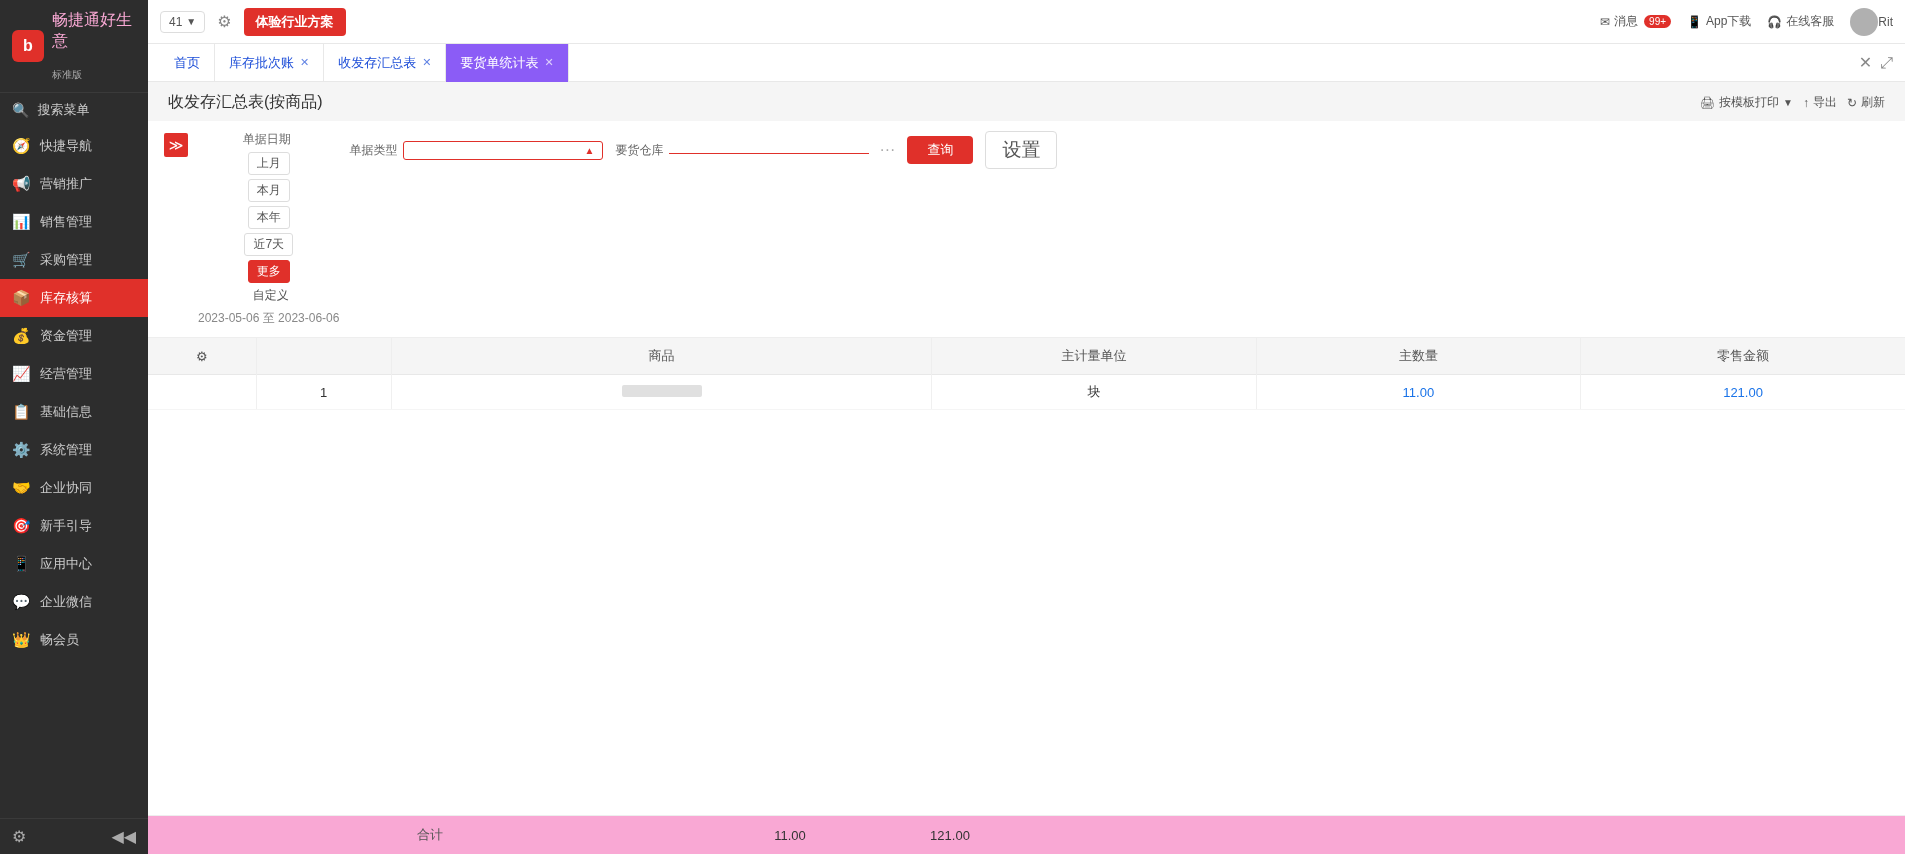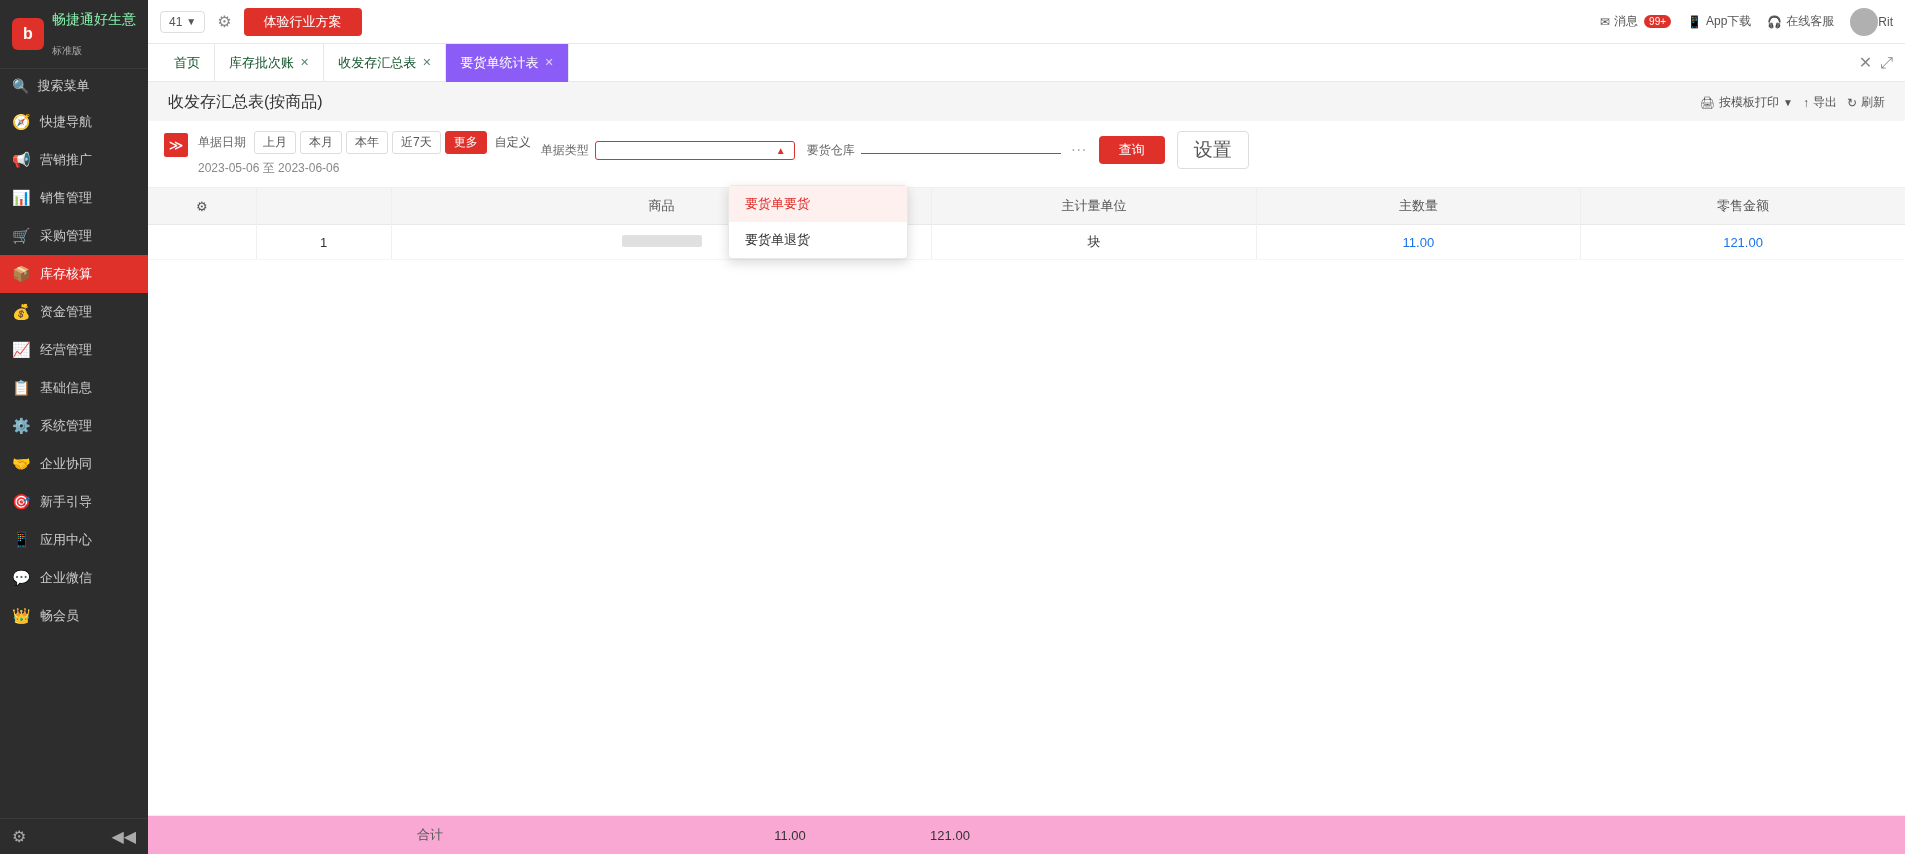--- a/index.html
+++ b/index.html
@@ -27,21 +27,21 @@
       border-radius: 6px;
       display: flex;
       align-items: center;
       justify-content: center;
       color: white;
       font-weight: bold;
       font-size: 16px;
       margin-right: 8px;
       flex-shrink: 0;
     }
-    .sidebar-logo-text { color: #86efac; font-size: 14px; line-height: 1.3; }
+    .sidebar-logo-text { color: #f9a8d4; font-size: 16px; line-height: 1.3; }
     .sidebar-logo-sub { color: #aaa; font-size: 10px; margin-top: 16px; }
 
     .sidebar-search {
       display: flex;
       align-items: center;
       padding: 8px 12px;
       color: #ccc;
       cursor: pointer;
       font-size: 13px;
     }
@@ -94,24 +94,24 @@
       cursor: pointer;
       background: #fff;
       gap: 4px;
     }
     .topbar-settings-icon { color: #888; font-size: 16px; cursor: pointer; padding: 4px; }
     .btn-trial {
       background: #e0302a;
       color: white;
       border: none;
       border-radius: 4px;
-      padding: 5px 20px;
-      font-size: 13px;
-      cursor: pointer;
-      font-weight: 400;
+      padding: 5px 12px;
+      font-size: 13px;
+      cursor: pointer;
+      font-weight: 700;
     }
     .topbar-right { display: flex; align-items: center; gap: 16px; }
     .topbar-action {
       display: flex;
       align-items: center;
       gap: 4px;
       color: #555;
       font-size: 12px;
       cursor: pointer;
     }
@@ -147,21 +147,21 @@
       border-bottom: 1px solid #e8e8e8;
       flex-shrink: 0;
       gap: 0;
     }
     .tab {
       display: flex;
       align-items: center;
       padding: 0 14px;
       height: 38px;
       font-size: 13px;
-      color: #14532d;
+      color: #1d4ed8;
       cursor: pointer;
       border-right: 1px solid #e8e8e8;
       white-space: nowrap;
       gap: 6px;
     }
     .tab.active {
       background: #8b5cf6;
       color: white;
     }
     .tab-close {
@@ -248,20 +248,21 @@
       justify-content: center;
       font-size: 14px;
       flex-shrink: 0;
       margin-top: 2px;
     }
     .filter-label { color: #666; font-size: 12px; white-space: nowrap; margin-right: 4px; }
     .filter-date-buttons {
       display: flex;
       align-items: center;
       gap: 4px;
+      flex-direction: column;
     }
     .date-btn {
       padding: 2px 8px;
       border: 1px solid #ddd;
       border-radius: 3px;
       background: #fff;
       font-size: 12px;
       color: #555;
       cursor: pointer;
     }
@@ -606,28 +607,20 @@
           <div class="filter-warehouse">
             <span></span>
           </div>
           <span class="filter-more-btn">···</span>
         </div>
 
         <button class="btn-query">查询</button>
         <button class="btn-set">设置</button>
       </div>
 
-      <div class="dropdown-overlay">
-        <div class="dropdown-item selected">
-          <span>要货单要货</span>
-        </div>
-        <div class="dropdown-item">
-          <span>要货单退货</span>
-        </div>
-      </div>
     </div>
 
     <div class="table-container">
       <table>
         <thead>
           <tr>
             <th class="th-settings">
               <span>⚙</span>
             </th>
             <th class="col-num"></th>

